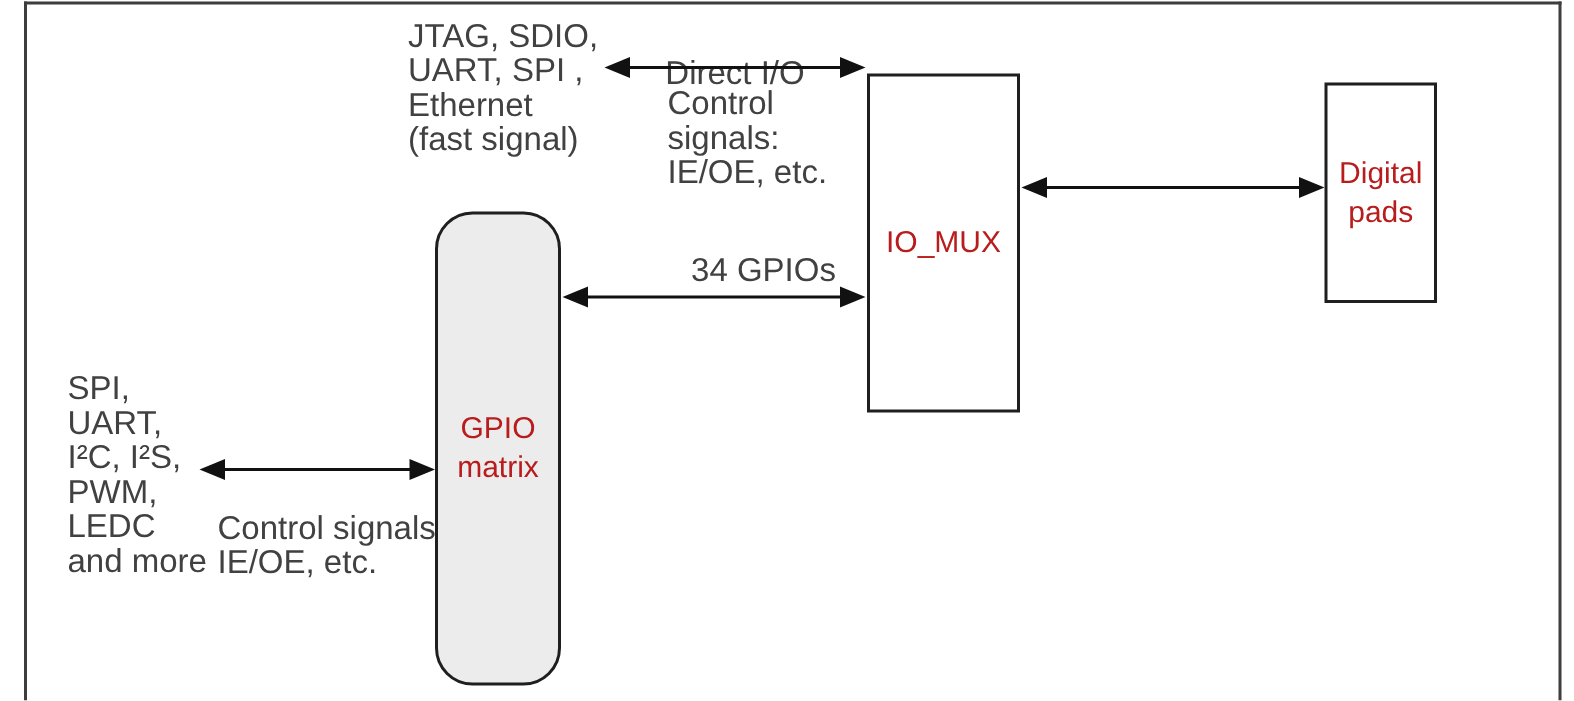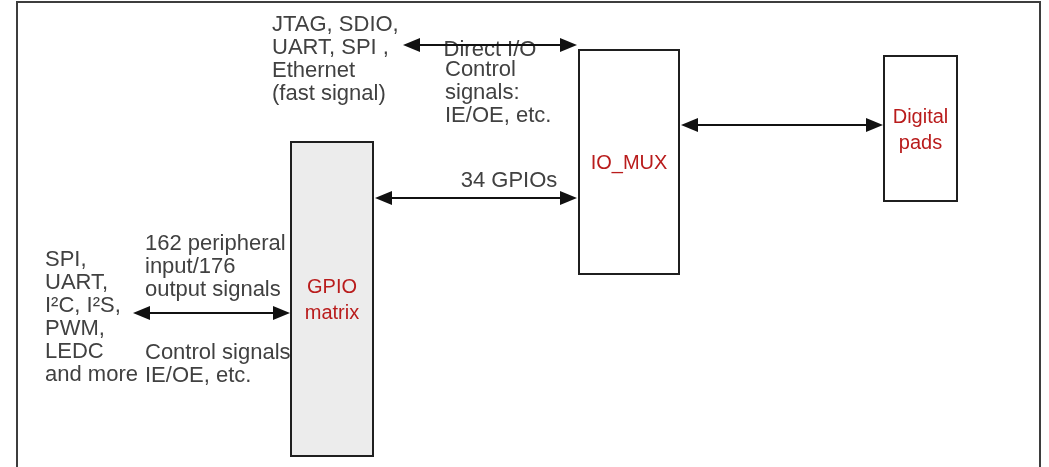--- a/index.html
+++ b/index.html
@@ -23,21 +23,21 @@
     position:absolute;
     box-sizing:border-box;
     border:2px solid #1f1f1f;
     display:flex;align-items:center;justify-content:center;
     text-align:center;
     font-size:20px;line-height:26px;
     color:#b91c1c;
     white-space:pre-line;
     background:#ffffff;
   }
-  .box.gpio{ left:290px;top:141px;width:84px;height:316px;background:#ececec; }
+  .box.gpio{ left:290px;top:141px;width:84px;height:316px;background:#ececec;border-radius:25px; }
   .box.iomux{ left:578px;top:16px;width:102px;height:226px;margin-top:33px; }
   .box.pads{ left:883px;top:55px;width:75px;height:147px; }
 
   .lbl{
     position:absolute;
     font-size:22px;line-height:23px;
     white-space:pre-line;
   }
   .lbl.center{ text-align:center; }
 
@@ -92,23 +92,20 @@
     <span class="head r"></span>
   </div>
 
   <div class="lbl" style="left:45px;top:247px;">SPI,
 UART,
 I²C, I²S,
 PWM,
 LEDC
 and more</div>
 
-  <div class="lbl" style="left:145px;top:231px;">162 peripheral
-input/176
-output signals</div>
   <div class="darrow a-periph">
     <span class="head l"></span>
     <span class="line"></span>
     <span class="head r"></span>
   </div>
   <div class="lbl" style="left:145px;top:340px;">Control signals:
 IE/OE, etc.</div>
 
   <div class="box gpio">
     <span>GPIO

